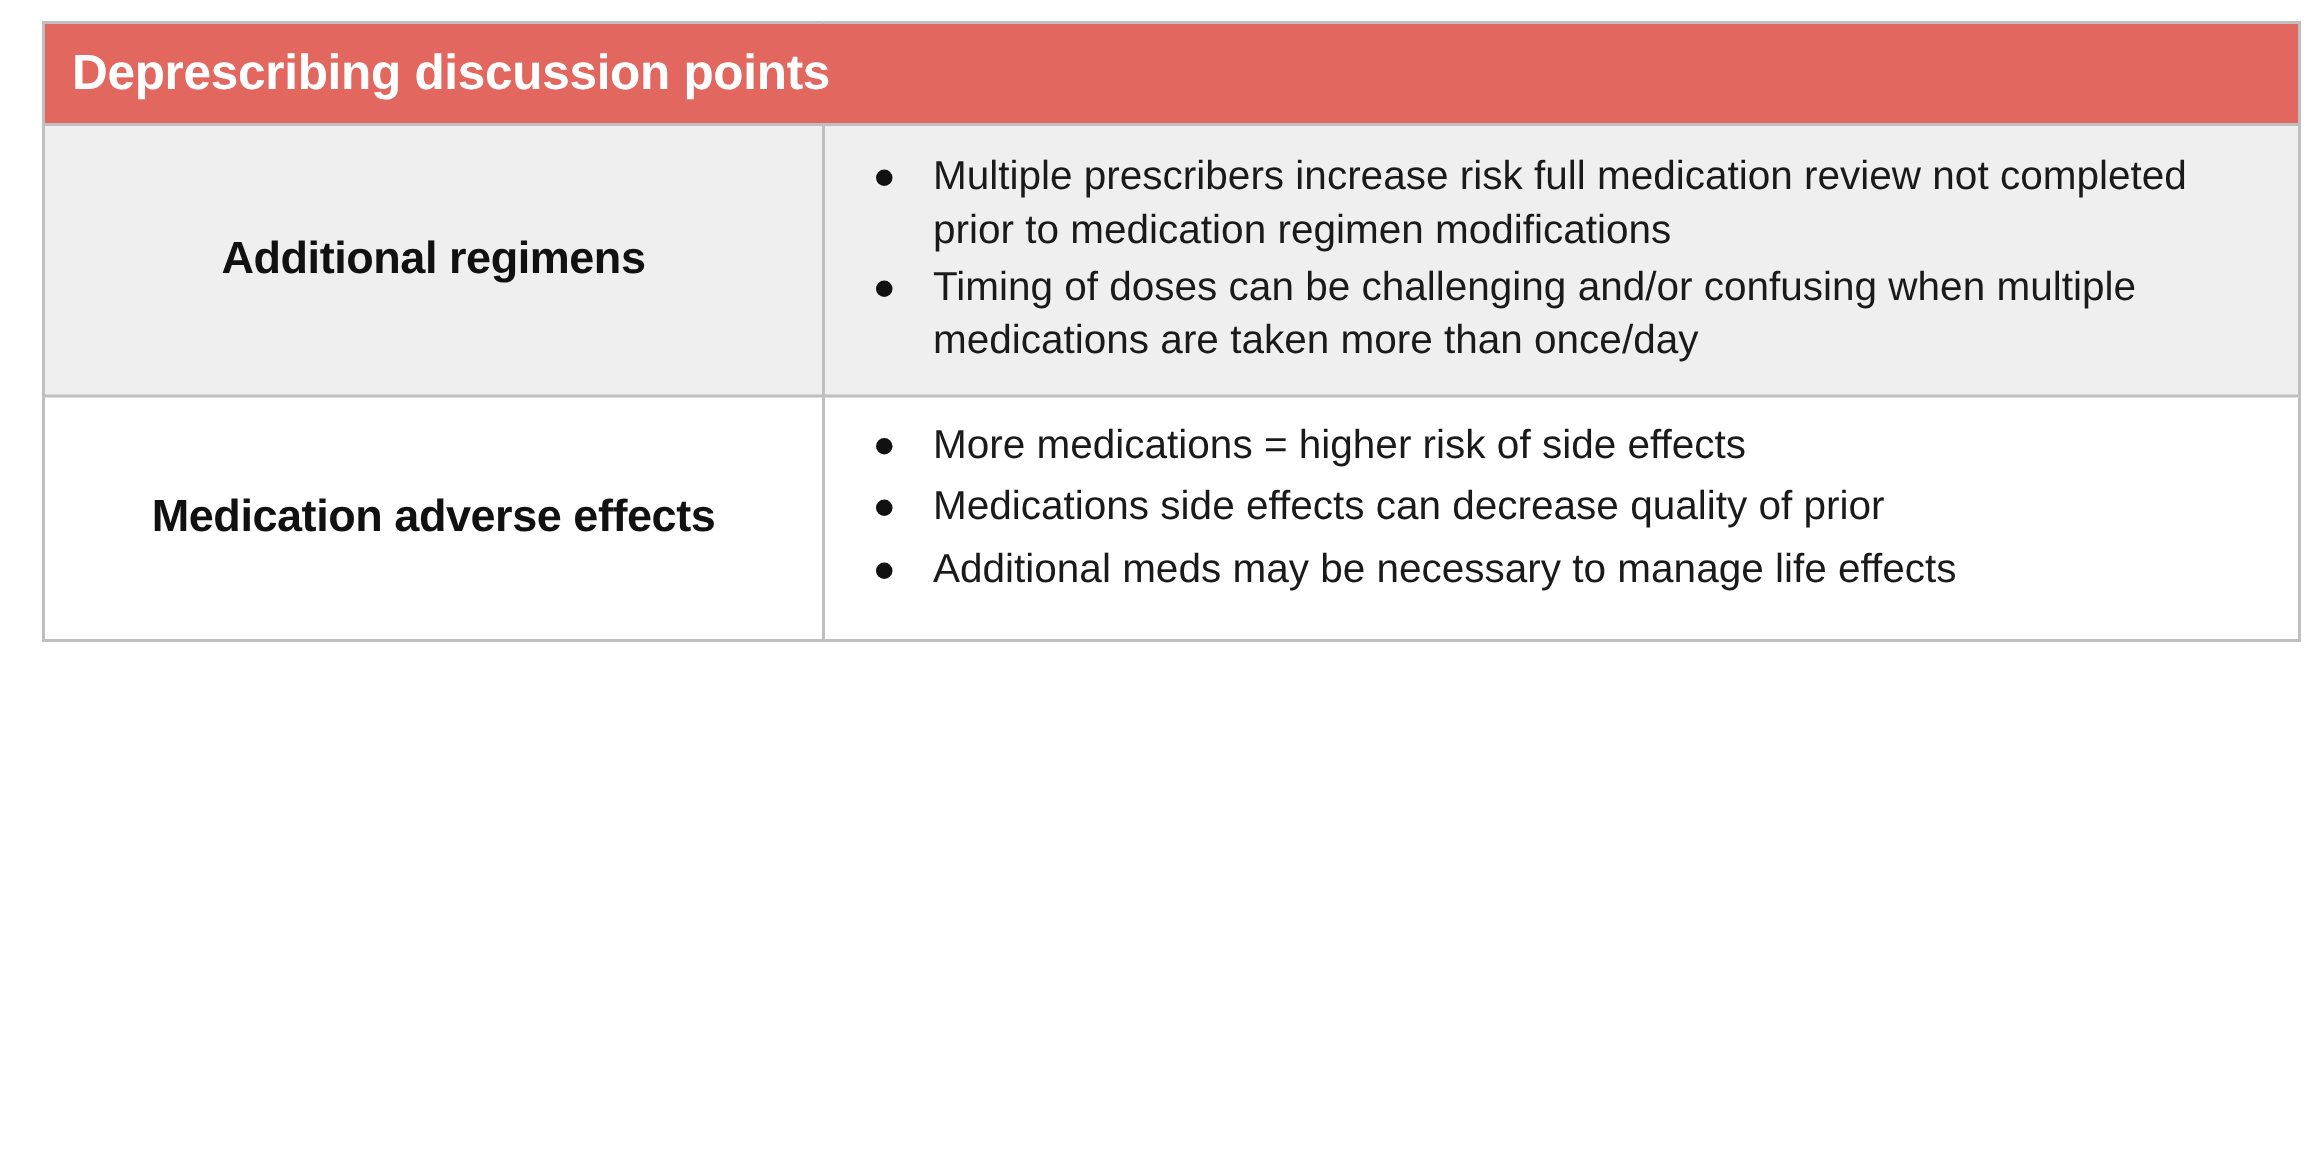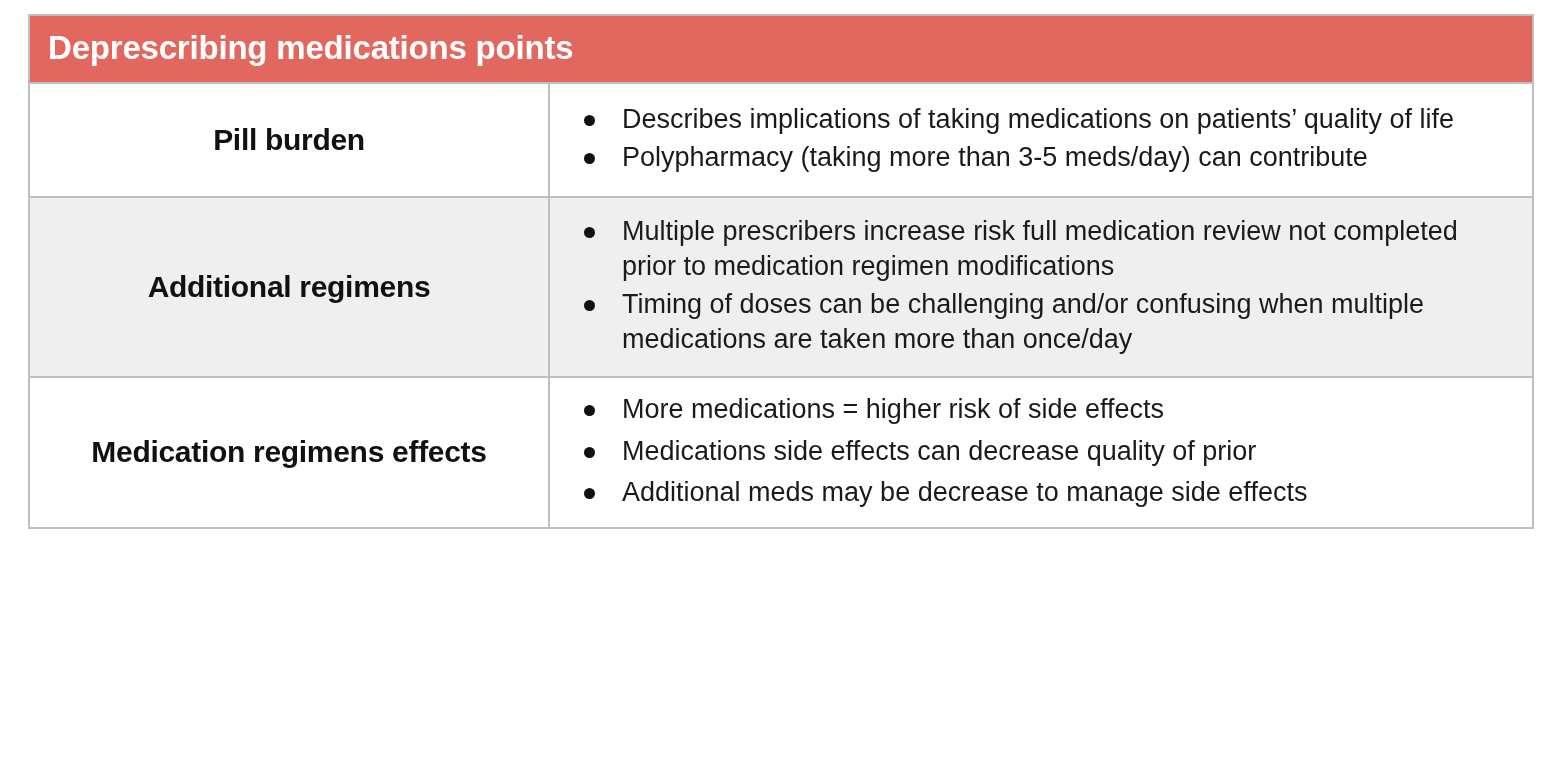--- a/index.html
+++ b/index.html
@@ -92,64 +92,55 @@
     left: 24px;
     top: 13px;
     width: 11px;
     height: 11px;
     background: #111111;
     border-radius: 50%;
   }
 
   .row-1 .bullets-cell { padding-top: 18px; padding-bottom: 20px; }
   .row-2 .bullets-cell { padding-top: 16px; padding-bottom: 18px; }
-  .row-3 .bullets-cell { padding-top: 14px; padding-bottom: 10px; }
+  .row-3 .bullets-cell { padding-top: 14px; padding-bottom: 22px; }
   .row-3 ul.bullets li { margin-bottom: 6px; }
 </style>
 </head>
 <body>
 
 <div class="page">
   <table class="table">
     <colgroup>
       <col style="width:520px">
       <col>
     </colgroup>
     <tbody>
       <tr class="header-row">
         <td colspan="2">
-          <div class="header-title">Deprescribing medications points</div>
+          <div class="header-title">Deprescribing discussion points</div>
         </td>
       </tr>
 
-      <tr class="row row-1">
-        <td class="label-cell">Pill burden</td>
-        <td class="bullets-cell">
-          <ul class="bullets">
-            <li><span class="dot"></span><span>Describes implications of taking medications on patients’ quality of life</span></li>
-            <li><span class="dot"></span><span>Polypharmacy (taking more than 3-5 meds/day) can contribute</span></li>
-          </ul>
-        </td>
-      </tr>
 
       <tr class="row row-2 shaded">
         <td class="label-cell">Additional regimens</td>
         <td class="bullets-cell">
           <ul class="bullets">
             <li><span class="dot"></span><span>Multiple prescribers increase risk full medication review not completed prior to medication regimen modifications</span></li>
             <li><span class="dot"></span><span>Timing of doses can be challenging and/or confusing when multiple medications are taken more than once/day</span></li>
           </ul>
         </td>
       </tr>
 
       <tr class="row row-3">
-        <td class="label-cell">Medication regimens effects</td>
+        <td class="label-cell">Medication adverse effects</td>
         <td class="bullets-cell">
           <ul class="bullets">
             <li><span class="dot"></span><span>More medications = higher risk of side effects</span></li>
             <li><span class="dot"></span><span>Medications side effects can decrease quality of prior</span></li>
-            <li><span class="dot"></span><span>Additional meds may be decrease to manage side effects</span></li>
+            <li><span class="dot"></span><span>Additional meds may be necessary to manage life effects</span></li>
           </ul>
         </td>
       </tr>
     </tbody>
   </table>
 </div>
 
 </body></html>

